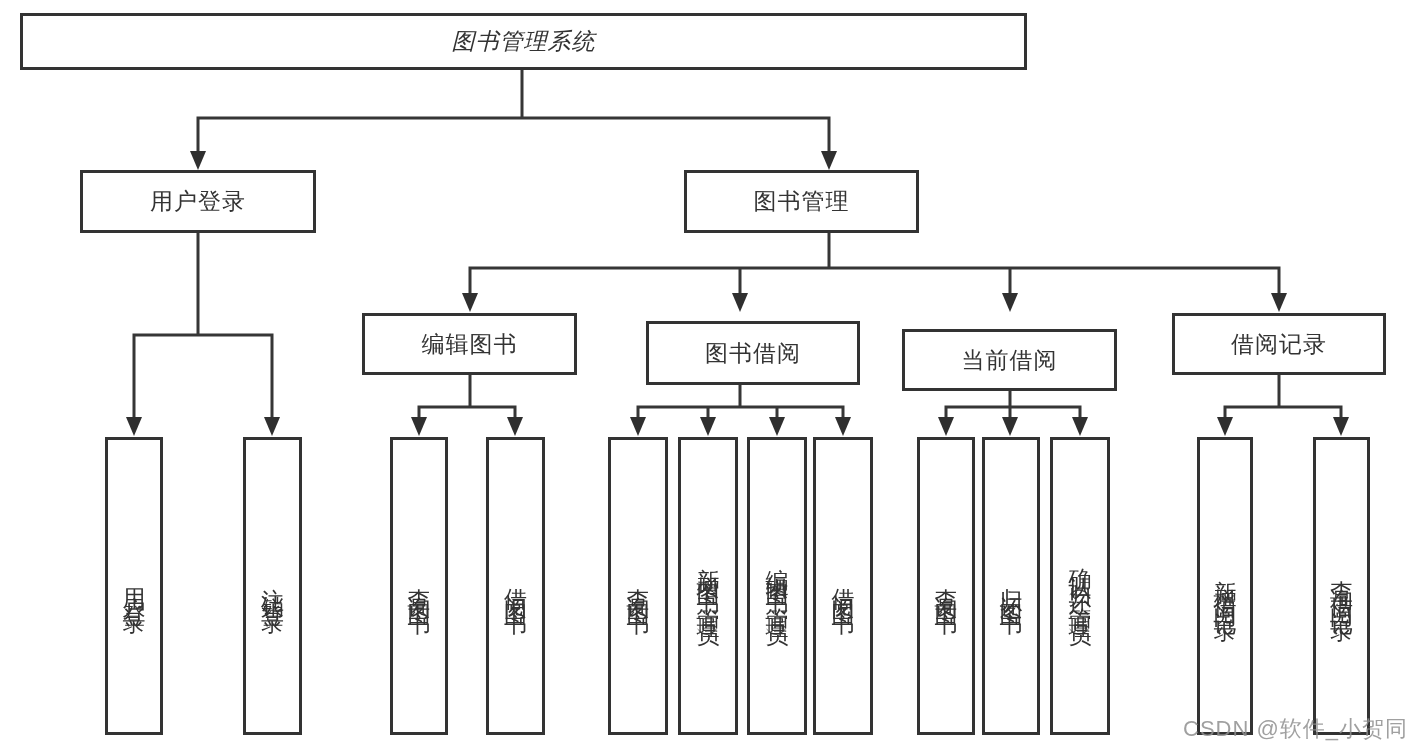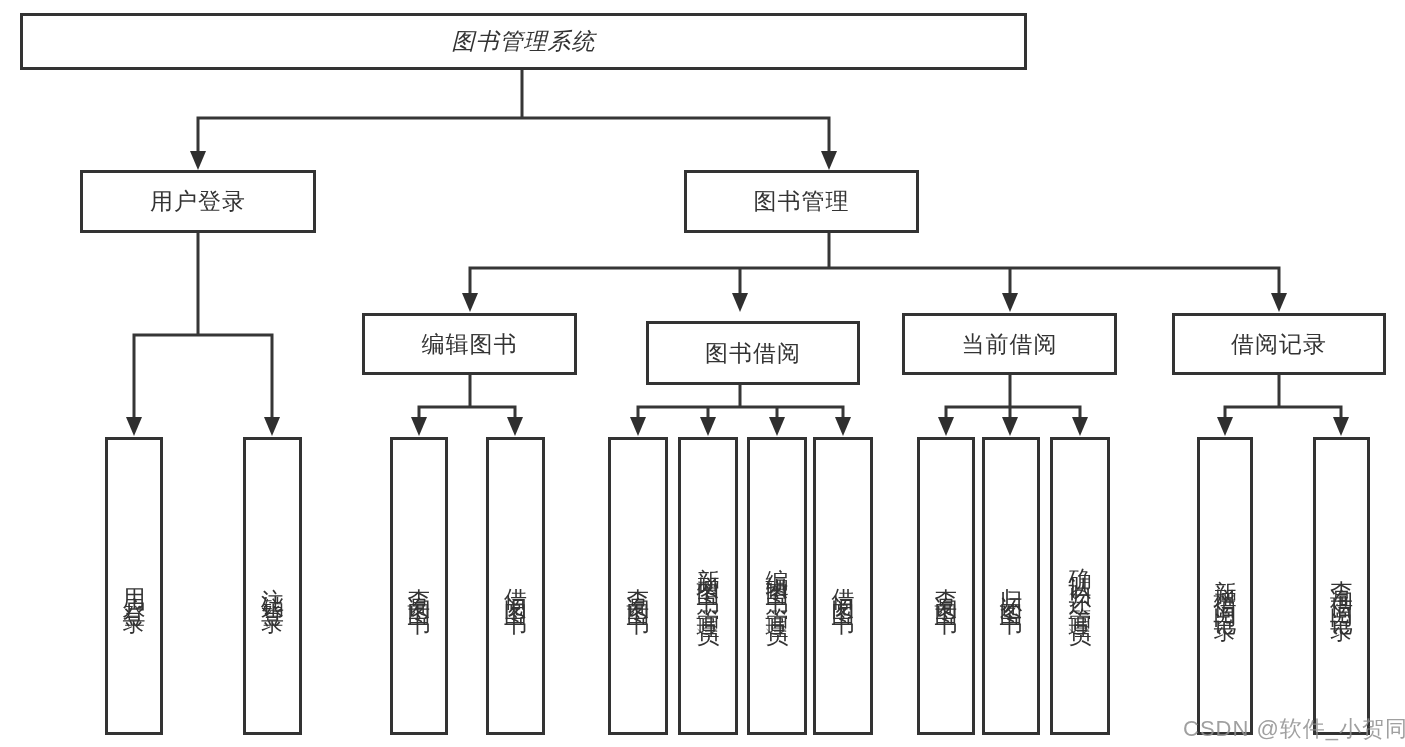--- a/index.html
+++ b/index.html
@@ -105,21 +105,21 @@
     </g>
   </svg>
 
   <div class="node" style="left:20px; top:13px; width:1007px; height:57px;font-style:italic;">图书管理系统</div>
 
   <div class="node" style="left:80px; top:170px; width:236px; height:63px;">用户登录</div>
   <div class="node" style="left:684px; top:170px; width:235px; height:63px;">图书管理</div>
 
   <div class="node" style="left:362px; top:313px; width:215px; height:62px;">编辑图书</div>
   <div class="node" style="left:646px; top:313px; width:214px; height:64px;margin-top:8px;">图书借阅</div>
-  <div class="node" style="left:902px; top:313px; width:215px; height:62px;">当前借阅</div>
+  <div class="node" style="left:902px; top:329px; width:215px; height:62px;">当前借阅</div>
   <div class="node" style="left:1172px; top:313px; width:214px; height:62px;">借阅记录</div>
 
   <div class="node leaf" style="left:105px; top:437px; width:58px; height:298px;">用户登录</div>
   <div class="node leaf" style="left:243px; top:437px; width:59px; height:298px;">注销登录</div>
 
   <div class="node leaf" style="left:390px; top:437px; width:58px; height:298px;">查询图书</div>
   <div class="node leaf" style="left:486px; top:437px; width:59px; height:298px;">借阅图书</div>
 
   <div class="node leaf" style="left:608px; top:437px; width:60px; height:298px;">查询图书</div>
   <div class="node leaf" style="left:678px; top:437px; width:60px; height:298px;">新增图书（管理员）</div>

